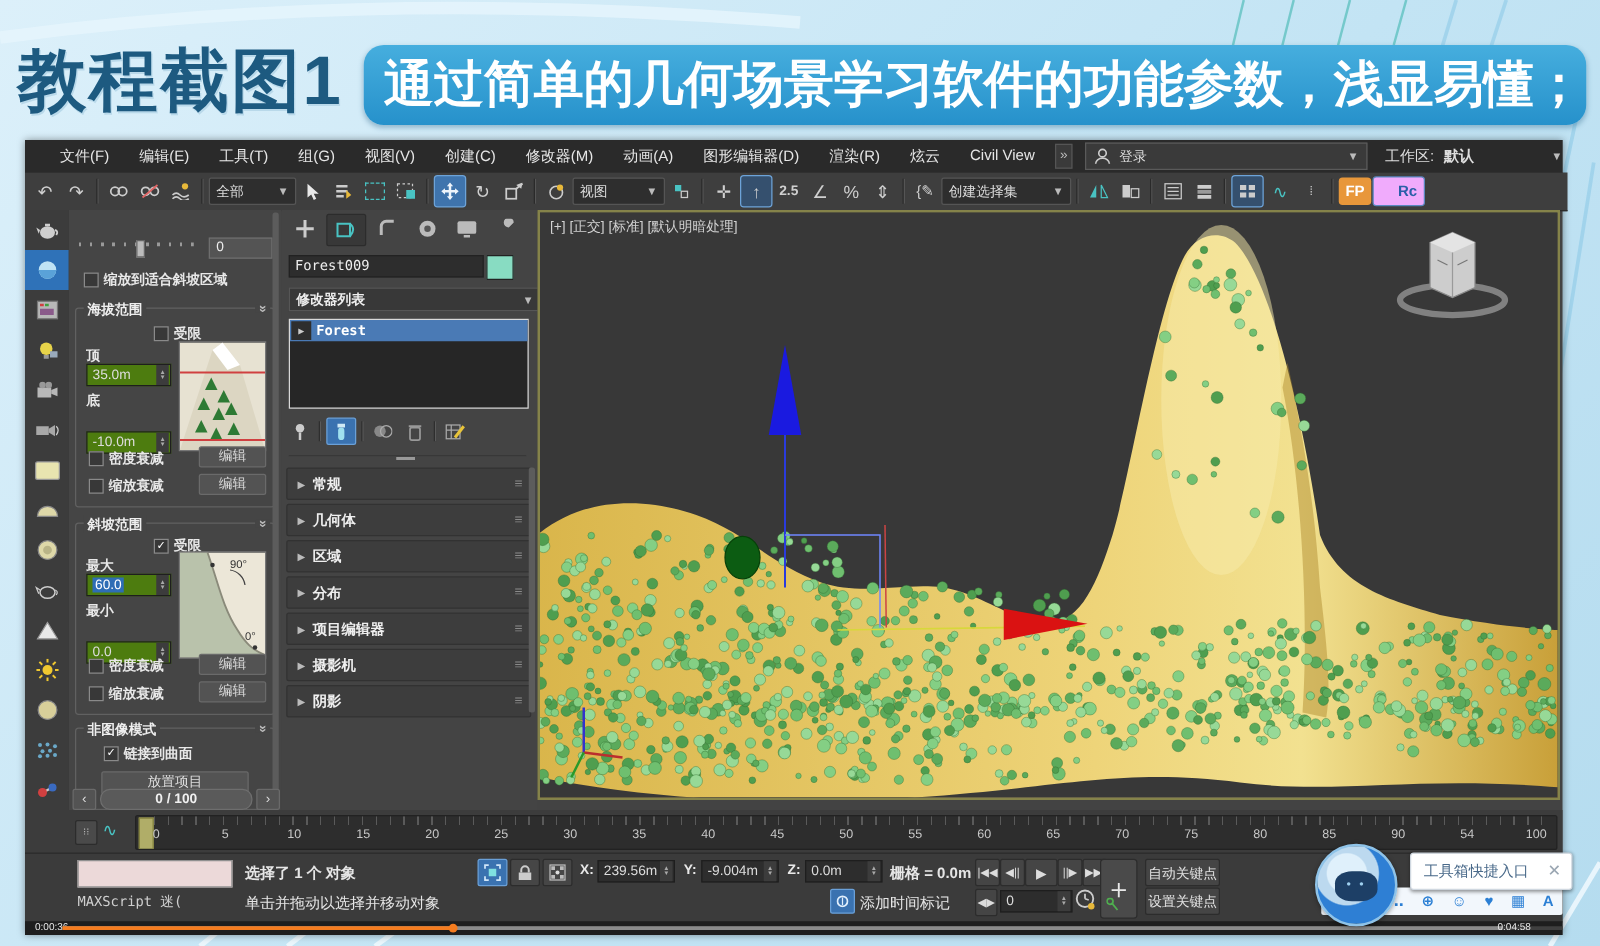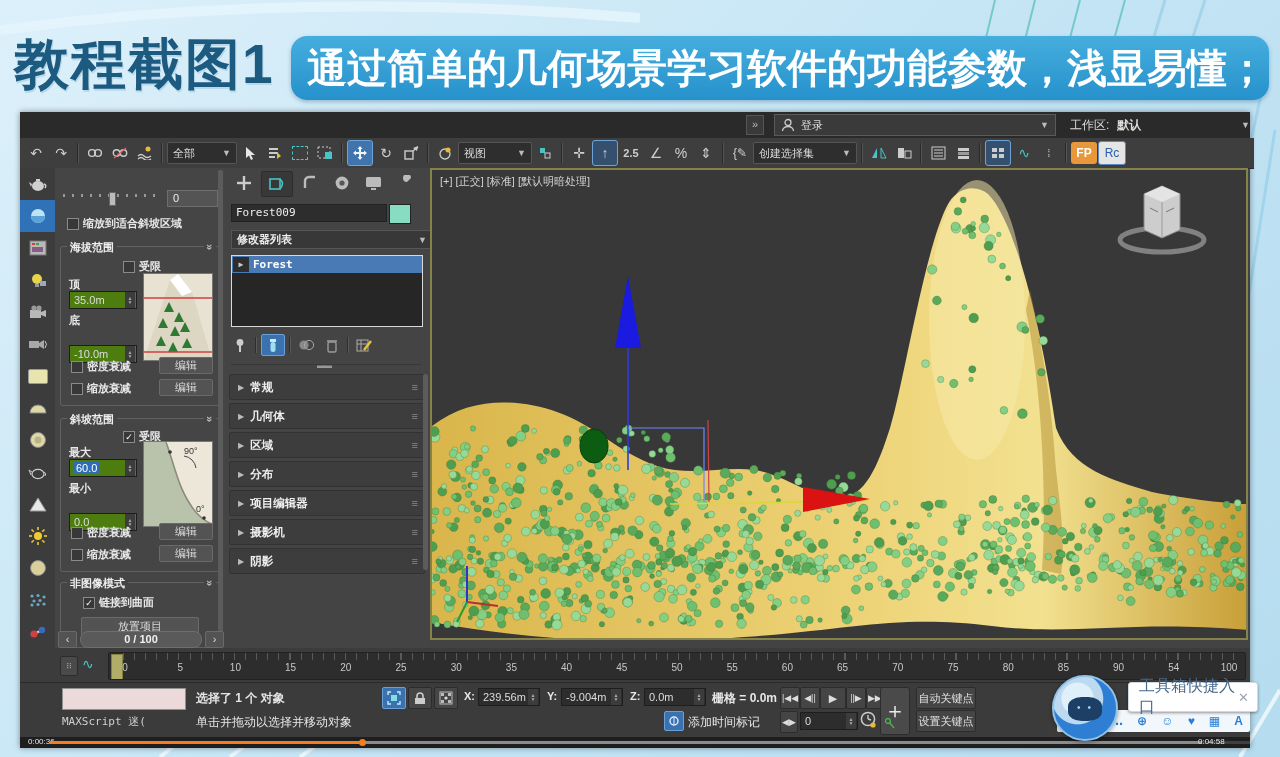--- a/index.html
+++ b/index.html
@@ -35,22 +35,22 @@
   .tbi{width:24px;height:24px;border-radius:3px;display:flex;align-items:center;justify-content:center;
       color:#cfcfcf;font-size:14px;flex:none;}
   .tbi.active{background:#3f74ad;border:1px solid #6da3d8;color:#fff;}
   .tbi.boxed{border:1px solid #6da3d8;background:#35506e;}
   .tsep{width:1px;height:20px;background:#2a2a2a;border-right:1px solid #555;margin:0 3px;flex:none;}
   .tdrop{height:20px;background:#2e2e2e;border:1px solid #555;border-radius:2px;color:#ddd;
       display:flex;align-items:center;padding:0 5px;font-size:11px;flex:none;}
   .tdrop .caret{margin-left:8px;}
   .fpbtn{width:26px;height:22px;border-radius:3px;background:#e8973a;color:#fff;font-weight:800;
       display:flex;align-items:center;justify-content:center;font-size:12px;flex:none;}
-  .rcbtn{width:26px;height:22px;border-radius:3px;background:#e5e5e5;color:#2a5fa8;font-weight:400;
-      display:flex;align-items:center;justify-content:center;font-size:12px;flex:none;border:1px solid #5b87c0;}
+  .rcbtn{width:26px;height:22px;border-radius:3px;background:#f0abfc;color:#2a5fa8;font-weight:700;
+      display:flex;align-items:center;justify-content:center;font-size:12px;flex:none;border:1px solid #5b87c0;padding-left:14px;}
   .teal{color:#49c3c3;}
   
   #sidestrip{left:0;top:56px;width:35px;height:480px;background:#3c3c3c;border-right:1px solid #303030;}
   .scell{width:35px;height:32px;display:flex;align-items:center;justify-content:center;}
   .scell.sel{background:#2f72b8;}
   
   #fpanel{left:35px;top:56px;width:170px;height:480px;background:#454545;}
   .grp{position:absolute;left:5px;width:158px;border:1px solid #616161;border-radius:3px;}
   .gtitle{position:absolute;top:-7px;left:6px;background:#454545;padding:0 3px;font-weight:700;color:#eee;}
   .gchev{position:absolute;top:-6px;right:6px;background:#454545;color:#bbb;transform:rotate(90deg);font-weight:700;}
@@ -120,21 +120,21 @@
   .pbtn{position:absolute;top:1px;height:20px;background:#454545;border:1px solid #2c2c2c;border-radius:2px;
       color:#ddd;display:flex;align-items:center;justify-content:center;font-size:9px;}
   .keybtn{position:absolute;left:860px;top:1px;width:28px;height:46px;background:#4a4a4a;
       border:1px solid #2c2c2c;border-radius:3px;color:#e8e8e8;font-size:22px;display:flex;
       align-items:center;justify-content:center;}
   .akbtn{position:absolute;width:58px;height:20px;background:#454545;border:1px solid #2c2c2c;
       border-radius:2px;color:#e2e2e2;font-size:11px;display:flex;align-items:center;justify-content:center;}
   #toolbox-pop{position:absolute;left:1108px;top:-4px;width:128px;height:28px;background:#fff;
       border:1px solid #d0d8e0;border-radius:3px;box-shadow:0 1px 3px rgba(0,0,0,.4);
       display:flex;align-items:center;z-index:6;}
-  #toolbox-pop .t{color:#4a6a8a;font-size:16px;padding-left:10px;flex:1;}
+  #toolbox-pop .t{color:#4a6a8a;font-size:12px;padding-left:10px;flex:1;}
   #toolbox-pop .x{color:#9aa6b2;font-size:13px;padding-right:8px;}
   #imebar{position:absolute;left:1037px;top:27px;width:193px;height:22px;background:#f2f7fc;
       border-radius:2px;display:flex;align-items:center;justify-content:space-around;color:#2b7fd4;
       font-size:12px;font-weight:700;z-index:4;}
   #mascot{position:absolute;left:1032px;top:-8px;width:62px;height:62px;border-radius:50%;z-index:5;
       background:radial-gradient(circle at 38% 35%,#dff0fb 0 28%,#bcd9ef 30% 45%,#2e7fd4 47% 100%);
       border:2px solid #8fc3e8;box-shadow:0 1px 4px rgba(0,0,0,.4);}
   #mascot .face{position:absolute;left:14px;top:20px;width:34px;height:24px;border-radius:40%;
       background:#1d3f66;color:#9fd0ef;font-size:10px;text-align:center;line-height:22px;letter-spacing:2px;}
   
@@ -169,20 +169,34 @@
   </g>
   <path d="M0 30 Q 300 -10 640 18" stroke="#e6f5fc" stroke-width="10" fill="none" opacity="0.8"></path>
 </svg>
 
 <div id="banner-label" class="abs">教程截图1</div>
 <div id="banner-pill" class="abs">通过简单的几何场景学习软件的功能参数，浅显易懂；</div>
 
 <div id="mx" class="abs" style="z-index:1;">
 
   <div id="menubar" class="abs">
+    <div id="menu-items">
+        <span class="mitem">文件(F)</span>
+        <span class="mitem">编辑(E)</span>
+        <span class="mitem">工具(T)</span>
+        <span class="mitem">组(G)</span>
+        <span class="mitem">视图(V)</span>
+        <span class="mitem">创建(C)</span>
+        <span class="mitem">修改器(M)</span>
+        <span class="mitem">动画(A)</span>
+        <span class="mitem">图形编辑器(D)</span>
+        <span class="mitem">渲染(R)</span>
+        <span class="mitem">炫云</span>
+        <span class="mitem">Civil View</span>
+      </div>
     <div style="flex:1"></div>
     <div id="menu-ovf">»</div>
     <div id="login-box">
       <svg width="14" height="14">
           <circle cx="7" cy="4.5" r="3" fill="none" stroke="#ccc" stroke-width="1.3"></circle>
           <path d="M1.5 13 a5.5 4.5 0 0 1 11 0" fill="none" stroke="#ccc" stroke-width="1.3"></path>
         </svg>
       <span style="margin-left:6px">登录</span>
       <span class="grow"></span>
         <span class="caret">▼</span>

